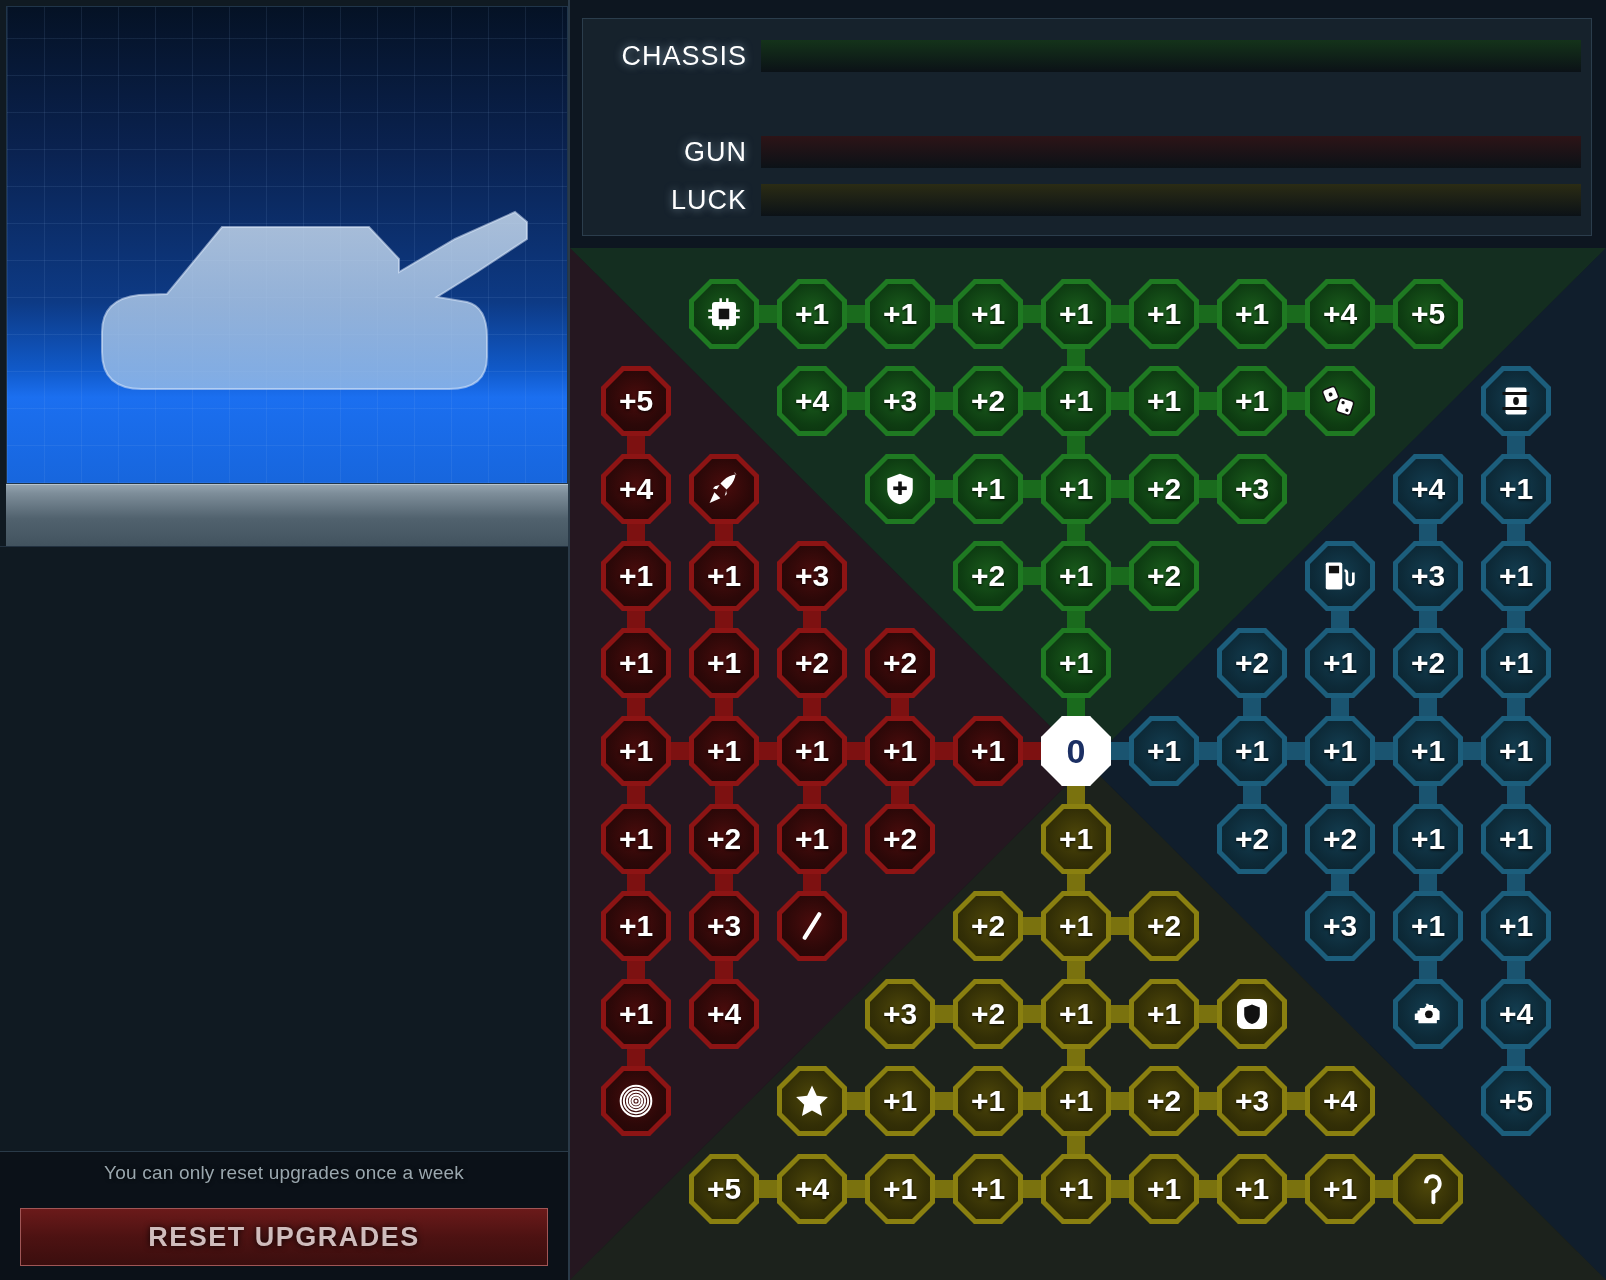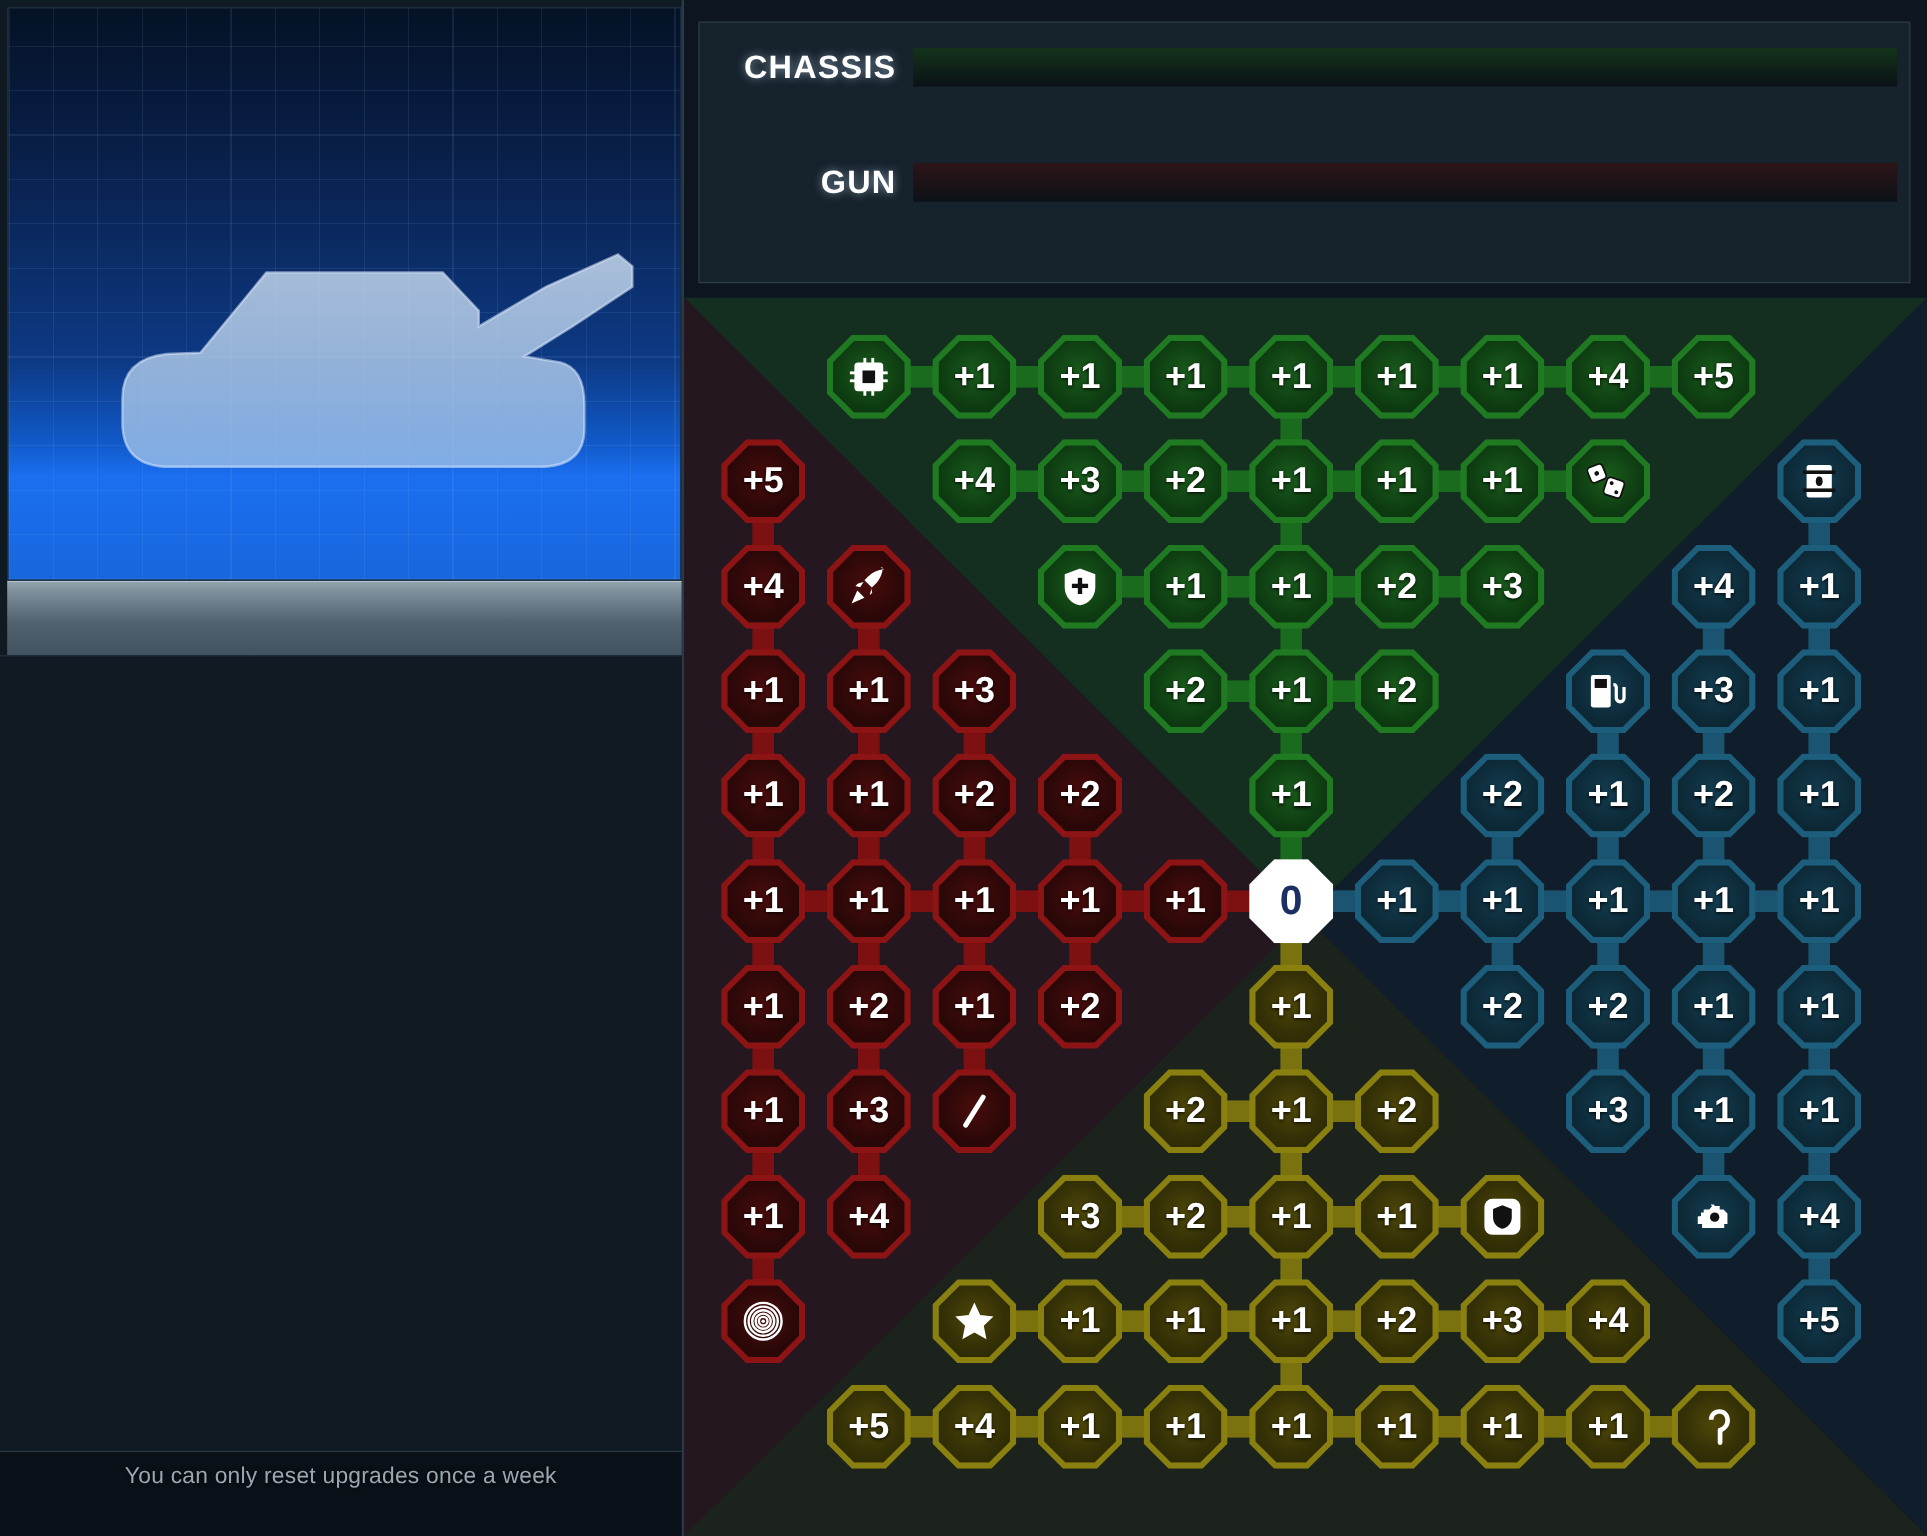--- a/index.html
+++ b/index.html
@@ -51,21 +51,21 @@
   #right-panel { position:relative; width:1036px; height:1280px; background:#0d1620; }
 
   
   #stats-box {
     position:absolute; left:12px; top:18px; width:1010px; height:218px;
     background:#16222c; border:1px solid #2b3d4c;
   }
   .stat-row { position:absolute; left:0; width:100%; height:38px; display:flex; align-items:center; }
   .stat-label {
     width:178px; text-align:right; padding-right:14px; color:#fff;
-    font-size:27px; font-weight:bold; letter-spacing:1px;
+    font-size:27px; font-weight:normal; letter-spacing:1px;
     text-shadow:0 0 8px rgba(200,230,255,.55);
   }
   .stat-track { flex:1; height:32px; margin-right:10px; position:relative; background:#111b23; }
   .stat-fill { position:absolute; left:0; top:0; bottom:0; width:100%; }
 
   
   #tree {
     position:absolute; left:0; top:248px; width:1036px; height:1032px; overflow:hidden;
     background:#121b24;
   }
@@ -140,36 +140,43 @@
                    Q95,292 132,288 L160,287 Z"></path>
         </g>
       </svg>
     </div>
 
     <div id="tank-base-bar"></div>
     <div id="left-empty"></div>
 
     <div id="reset-area">
       <div id="reset-note">You can only reset upgrades once a week</div>
+      <button id="reset-btn">RESET UPGRADES</button>
     </div>
   </div>
 
   <div id="right-panel">
 
     <div id="stats-box">
         <div class="stat-row" style="top: 18px;">
           <div class="stat-label">CHASSIS</div>
           <div class="stat-track">
             <div class="stat-fill" style="background: linear-gradient(rgb(20, 51, 26) 0%, rgba(0, 0, 0, 0.35) 100%); width: 100%;"></div>
           </div>
         </div>
         <div class="stat-row" style="top: 114px;">
           <div class="stat-label">GUN</div>
           <div class="stat-track">
             <div class="stat-fill" style="background: linear-gradient(rgb(45, 20, 23) 0%, rgba(0, 0, 0, 0.35) 100%); width: 100%;"></div>
+          </div>
+        </div>
+        <div class="stat-row" style="top: 162px;">
+          <div class="stat-label">LUCK</div>
+          <div class="stat-track">
+            <div class="stat-fill" style="background: linear-gradient(rgb(43, 44, 20) 0%, rgba(0, 0, 0, 0.35) 100%); width: 100%;"></div>
           </div>
         </div>
       </div>
 
     <div id="tree">
       <div id="tree-quads">
 
         <div class="quad" style="left:0;top:0;border-left:518px solid transparent;border-right:518px solid transparent;border-top:516px solid rgba(22,58,30,.62);"></div>
 
         <div class="quad" style="left:0;top:0;border-top:516px solid transparent;border-bottom:516px solid transparent;border-left:518px solid rgba(52,20,30,.58);"></div>

